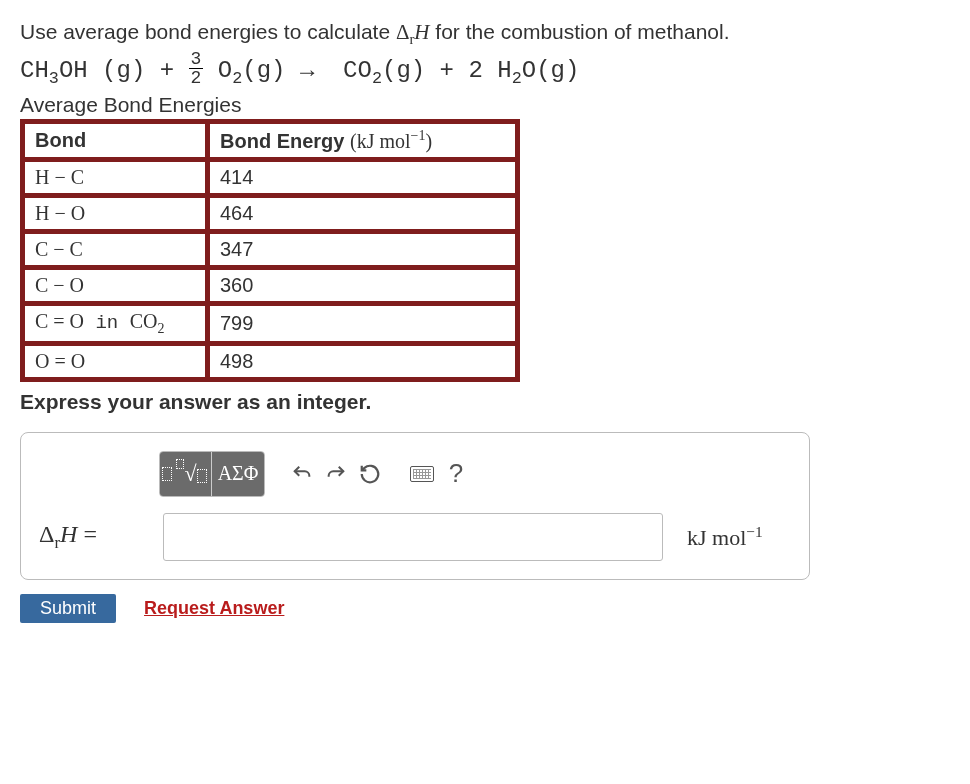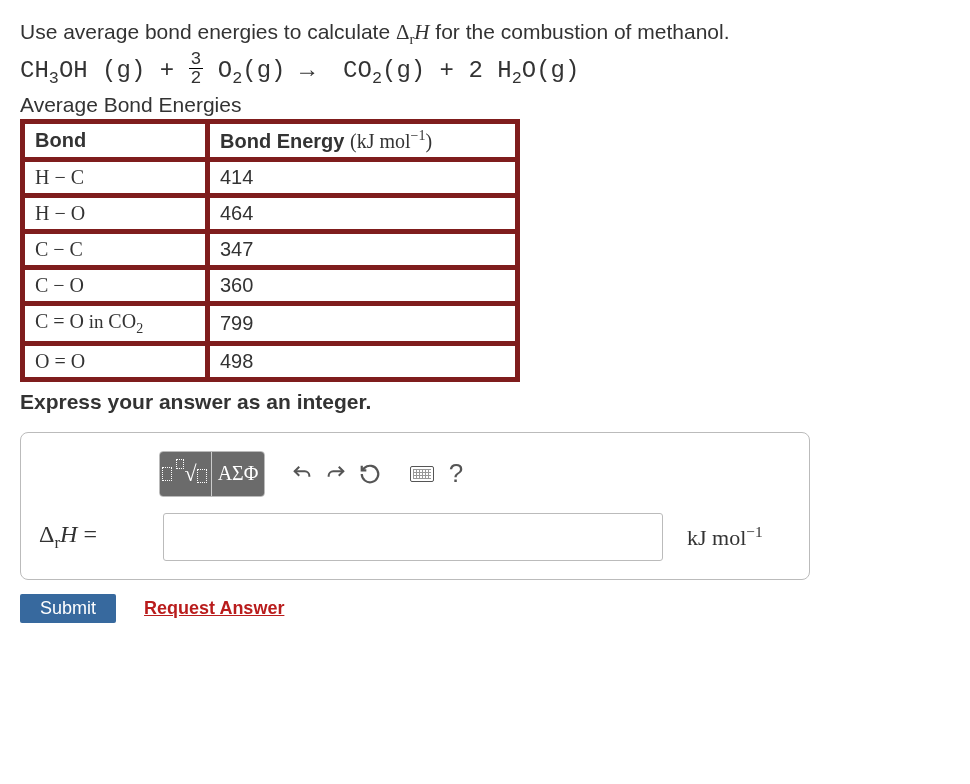--- a/index.html
+++ b/index.html
@@ -250,21 +250,21 @@
   <tr>
     <td class="bond-col">C − C</td>
     <td>347</td>
   </tr>
   <tr>
     <td class="bond-col">C − O</td>
     <td>360</td>
   </tr>
   <tr>
     <td class="bond-col">
-      <span>C = O</span><span style="font-family:Liberation Serif, serif;font-size:19px;"> in </span><span>CO</span><sub>2</sub>
+      <span>C = O</span><span style="font-family:Liberation Mono, monospace;font-size:19px;"> in </span><span>CO</span><sub>2</sub>
     </td>
     <td>799</td>
   </tr>
   <tr>
     <td class="bond-col">O = O</td>
     <td>498</td>
   </tr>
 </tbody>
   </table>
 

